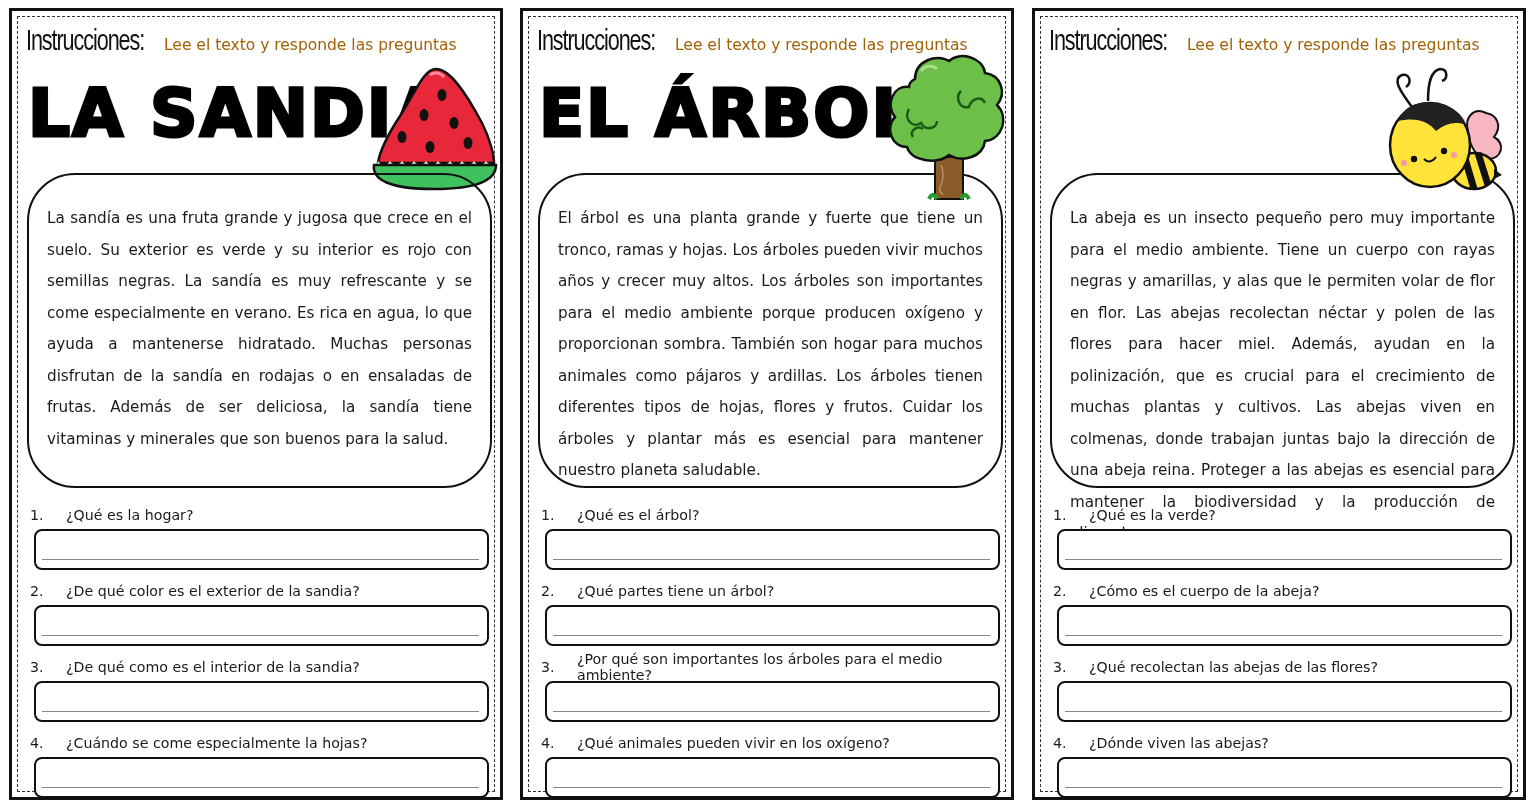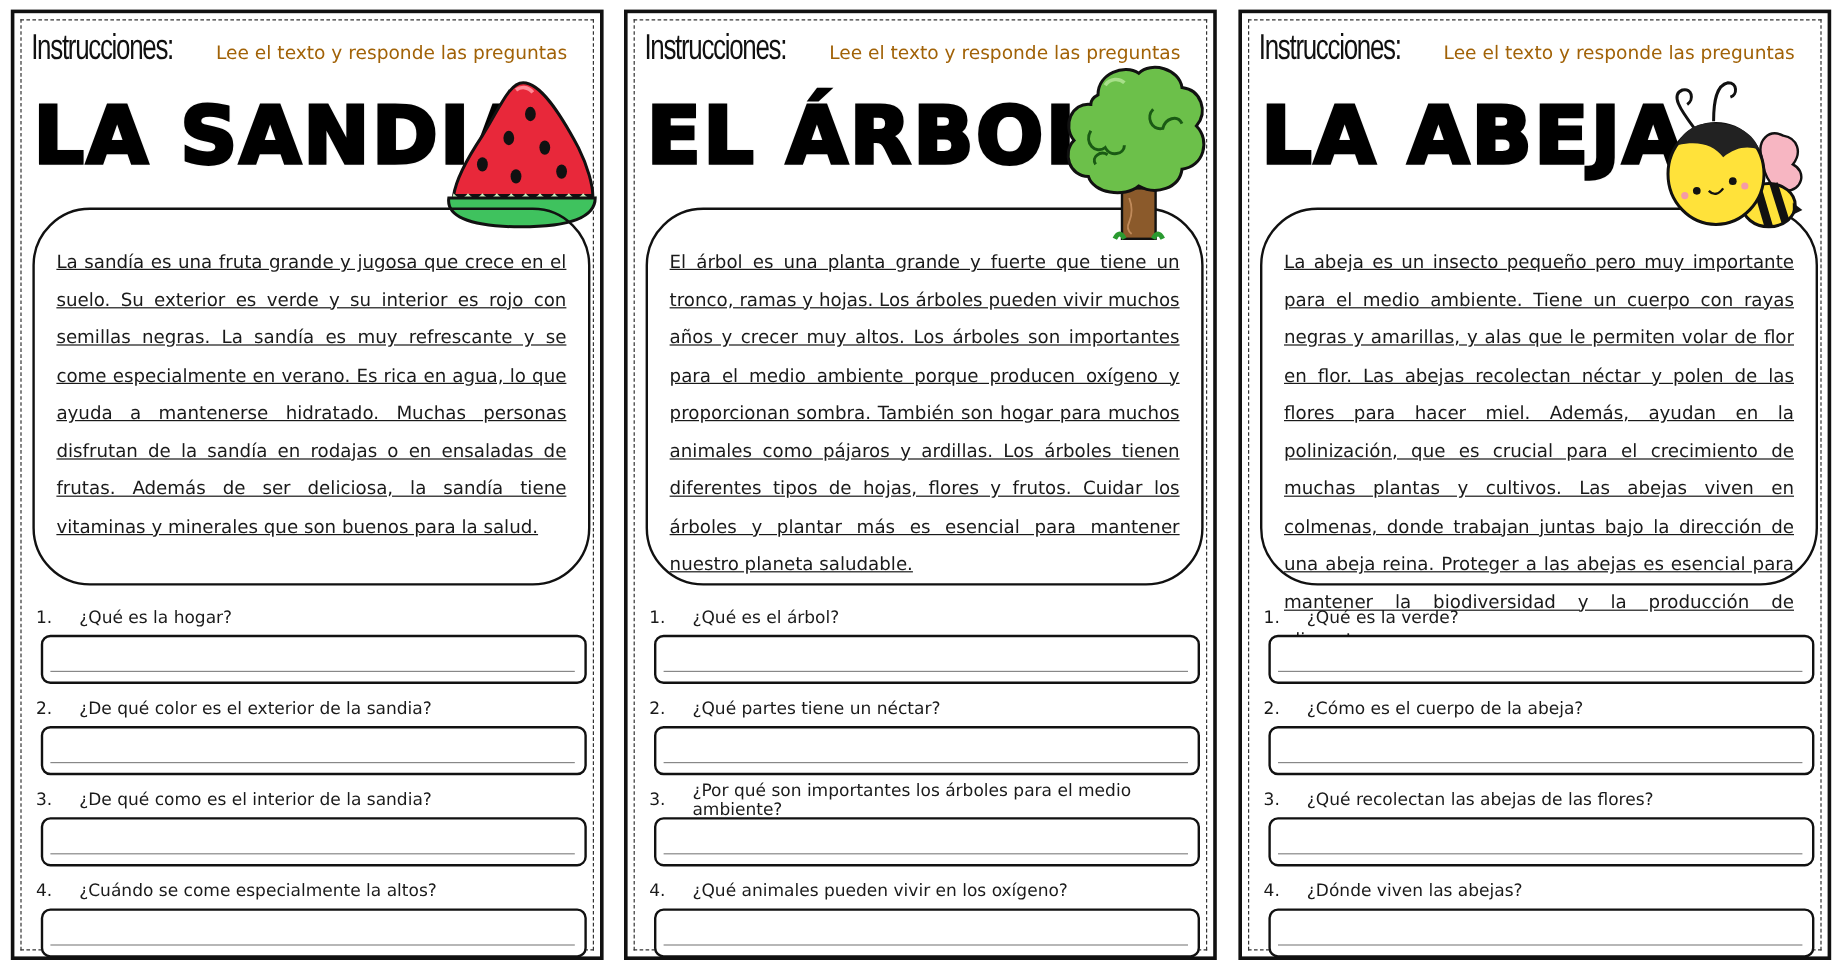--- a/index.html
+++ b/index.html
@@ -13,21 +13,21 @@
   .sheet.s1 { left: 9px; }
   .sheet.s2 { left: 520px; }
   .sheet.s3 { left: 1032px; }
 
   .dashed {
     position: absolute; left: 5px; top: 5px; right: 5px; bottom: 5px;
     border: 1.5px dashed #333;
   }
 
   .instr {
-    position: absolute; left: 14px; top: 12px; display: flex; align-items: baseline; gap: 20px;
+    position: absolute; left: 14px; top: 12px; display: flex; align-items: baseline; gap: 4px;
     white-space: nowrap;
   }
   .instr-label {
     font-family: "Liberation Sans Narrow", "Liberation Sans", sans-serif;
     font-size: 30px; font-weight: 400; letter-spacing: -1.5px;
     transform: scaleX(0.72); transform-origin: left bottom; display: inline-block;
     width: 140px;
   }
   .instr-text { font-size: 15.5px; color: #a16207; margin-left: -6px; }
 
@@ -42,21 +42,21 @@
   }
 
   .illus { position: absolute; }
 
   .passage {
     position: absolute; left: 15px; right: 8px; top: 162px; height: 315px;
     border: 2.5px solid #111; border-radius: 48px;
     padding: 28px 18px 0 18px;
     font-size: 15.2px; line-height: 31.5px; text-align: justify; color: #1a1a1a;
   }
-  .passage p { text-align: justify; text-decoration: underline; }
+  .passage p { text-align: justify; }
 
   .questions { position: absolute; left: 18px; right: 15px; top: 492px; }
   .q { position: relative; }
   .q-label {
     display: flex; gap: 24px; font-size: 14.2px; color: #1a1a1a; height: 24px; align-items: center;
   }
   .q-num { width: 12px; display: inline-block; }
   .answer {
     display: block; width: 100%; height: 41px; margin: 2px 0 0 4px;
     border: 2.5px solid #111; border-radius: 8px; background: #fff; position: relative;
@@ -116,21 +116,21 @@
     <div class="q">
       <div class="q-label">
           <span class="q-num">3.</span>
           <span>¿De qué como es el interior de la sandia?</span>
         </div>
       <div class="answer"></div>
     </div>
     <div class="q">
       <div class="q-label">
           <span class="q-num">4.</span>
-          <span>¿Cuándo se come especialmente la altos?</span>
+          <span>¿Cuándo se come especialmente la hojas?</span>
         </div>
       <div class="answer"></div>
     </div>
   </div>
 </section>
 
 <section class="sheet s2">
   <div class="dashed"></div>
 
   <div class="instr">
@@ -161,21 +161,21 @@
     <div class="q">
       <div class="q-label">
           <span class="q-num">1.</span>
           <span>¿Qué es el árbol?</span>
         </div>
       <div class="answer"></div>
     </div>
     <div class="q">
       <div class="q-label">
           <span class="q-num">2.</span>
-          <span>¿Qué partes tiene un néctar?</span>
+          <span>¿Qué partes tiene un árbol?</span>
         </div>
       <div class="answer"></div>
     </div>
     <div class="q">
       <div class="q-label">
           <span class="q-num">3.</span>
           <span>¿Por qué son importantes los árboles para el medio ambiente?</span>
         </div>
       <div class="answer"></div>
     </div>
@@ -190,21 +190,20 @@
 </section>
 
 <section class="sheet s3">
   <div class="dashed"></div>
 
   <div class="instr">
     <span class="instr-label">Instrucciones:</span>
     <span class="instr-text">Lee el texto y responde las preguntas</span>
   </div>
 
-  <h1 class="title">LA ABEJA</h1>
 
   <div class="passage">
     <p>La abeja es un insecto pequeño pero muy importante para el medio ambiente. Tiene un cuerpo con rayas negras y amarillas, y alas que le permiten volar de flor en flor. Las abejas recolectan néctar y polen de las flores para hacer miel. Además, ayudan en la polinización, que es crucial para el crecimiento de muchas plantas y cultivos. Las abejas viven en colmenas, donde trabajan juntas bajo la dirección de una abeja reina. Proteger a las abejas es esencial para mantener la biodiversidad y la producción de alimentos.</p>
   </div>
 
   <div class="illus" style="left:335px; top:50px; width:140px; height:140px;">
     <svg width="140" height="140" viewBox="0 0 140 140">
 
       <path d="M42 46 C 30 30, 22 18, 32 14 C 40 12, 42 22, 36 26" stroke="#111" stroke-width="2.5" fill="none"></path>
       <path d="M58 40 C 58 24, 60 10, 70 8 C 78 8, 78 18, 72 20" stroke="#111" stroke-width="2.5" fill="none"></path>

